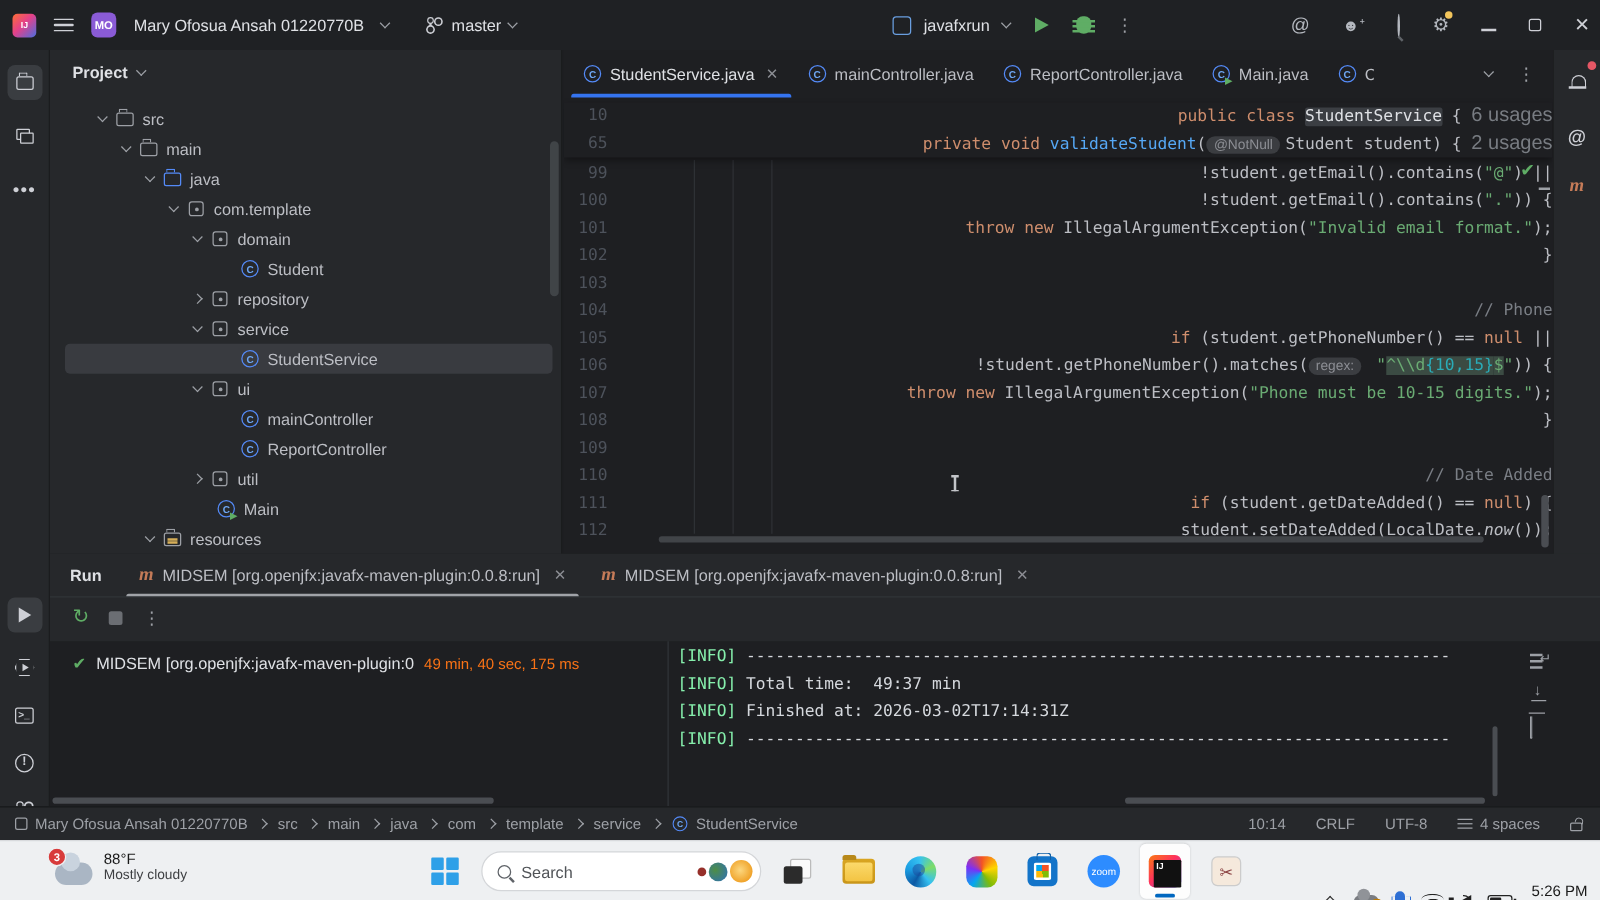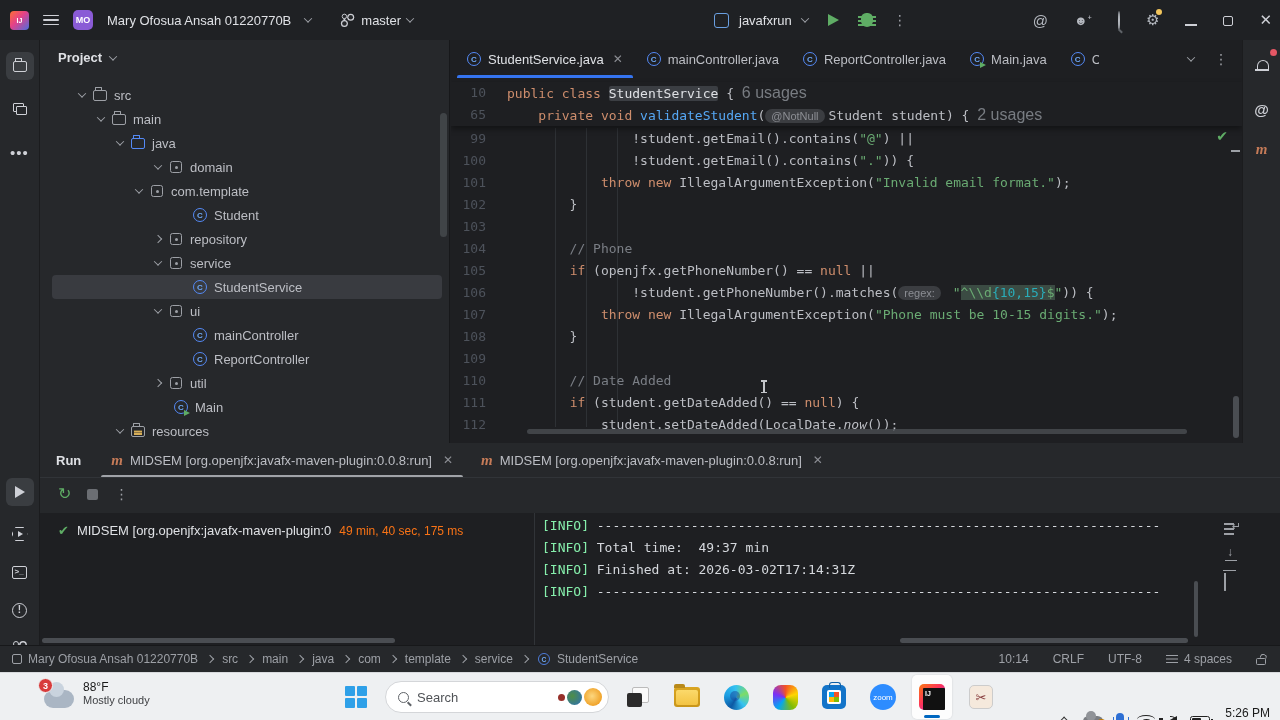--- a/index.html
+++ b/index.html
@@ -118,21 +118,21 @@
   .etab { display:flex; align-items:center; gap:7px; padding:0 12px; font-size:13px;
           color:#bcbec4; cursor:pointer; position:relative; flex:none; }
   .etab.active { color:#dfe1e5; }
   .etab.active:after { content:""; position:absolute; left:2px; right:2px; bottom:0; height:3px;
                        background:#3574f0; border-radius:2px 2px 0 0; }
   .etab .x { color:#8c8e94; font-size:12px; margin-left:2px; }
   .etab.partial { max-width:40px; overflow:hidden; padding-right:0; }
   .tab-ctrl { position:absolute; right:14px; top:0; height:38px; display:flex; align-items:center; gap:20px; }
   .code-wrap { position:absolute; left:0; top:38px; right:0; bottom:0; overflow:hidden; }
   .cl { height:22px; display:flex; white-space:pre; font-family:"DejaVu Sans Mono",monospace;
-        font-size:13px; line-height:22px; }
+        font-size:13px; line-height:22px;justify-content:space-between; }
   .ln { width:56px; text-align:right; padding-right:21px; color:#4d525b; flex:none;
         font-family:"DejaVu Sans Mono",monospace; }
   .ct { white-space:pre; }
   .sticky { position:absolute; left:0; top:4px; right:0; background:#1e1f22; z-index:3;
             box-shadow:0 3px 6px rgba(0,0,0,.4); }
   .lines { position:absolute; left:0; top:50px; right:0; }
   .tk-k { color:#cf8e6d; } .tk-d { color:#bcbec4; } .tk-s { color:#6aab73; }
   .tk-c { color:#7a7e85; } .tk-m { color:#56a8f5; }
   .tk-it { color:#bcbec4; font-style:italic; }
   .tk-hl { color:#dfe1e5; background:#3b3e43; border-radius:2px; }
@@ -401,37 +401,37 @@
         </div>
         <div class="trow" style="padding-left: 76px;">
           <span class="chvbox">
             <span class="chv down"></span>
           </span>
           <span class="icobox">
             <span class="i-folder src"></span>
           </span>
           <span>java</span>
         </div>
+        <div class="trow" style="padding-left: 95px;">
+          <span class="chvbox">
+            <span class="chv down"></span>
+          </span>
+          <span class="icobox">
+            <span class="i-pkg"></span>
+          </span>
+          <span>com.template</span>
+        </div>
         <div class="trow" style="padding-left: 114px;">
           <span class="chvbox">
             <span class="chv down"></span>
           </span>
           <span class="icobox">
             <span class="i-pkg"></span>
           </span>
           <span>domain</span>
-        </div>
-        <div class="trow" style="padding-left: 95px;">
-          <span class="chvbox">
-            <span class="chv down"></span>
-          </span>
-          <span class="icobox">
-            <span class="i-pkg"></span>
-          </span>
-          <span>com.template</span>
         </div>
         <div class="trow" style="padding-left: 152px;">
           <span class="icobox">
             <span class="i-class">C</span>
           </span>
           <span>Student</span>
         </div>
         <div class="trow" style="padding-left: 114px;">
           <span class="chvbox">
             <span class="chv right"></span>
@@ -541,21 +541,21 @@
           <div class="cl"><span class="ln">10</span><span class="ct"><span class="tk-k">public </span><span class="tk-k">class </span><span class="tk-hl">StudentService</span><span class="tk-d"> { </span><span class="tk-us">6 usages</span></span></div>
           <div class="cl"><span class="ln">65</span><span class="ct"><span class="tk-d">    </span><span class="tk-k">private </span><span class="tk-k">void </span><span class="tk-m">validateStudent</span><span class="tk-d">(</span><span class="tk-hint">@NotNull</span><span class="tk-d">Student student) { </span><span class="tk-us">2 usages</span></span></div>
         </div>
       <div class="lines" id="code-lines">
           <div class="cl"><span class="ln">99</span><span class="ct"><span class="tk-d">                !student.getEmail().contains(</span><span class="tk-s">"@"</span><span class="tk-d">) ||</span></span></div>
           <div class="cl"><span class="ln">100</span><span class="ct"><span class="tk-d">                !student.getEmail().contains(</span><span class="tk-s">"."</span><span class="tk-d">)) {</span></span></div>
           <div class="cl"><span class="ln">101</span><span class="ct"><span class="tk-d">            </span><span class="tk-k">throw </span><span class="tk-k">new </span><span class="tk-d">IllegalArgumentException(</span><span class="tk-s">"Invalid email format."</span><span class="tk-d">);</span></span></div>
           <div class="cl"><span class="ln">102</span><span class="ct"><span class="tk-d">        }</span></span></div>
           <div class="cl"><span class="ln">103</span><span class="ct"></span></div>
           <div class="cl"><span class="ln">104</span><span class="ct"><span class="tk-c">        // Phone</span></span></div>
-          <div class="cl"><span class="ln">105</span><span class="ct"><span class="tk-d">        </span><span class="tk-k">if </span><span class="tk-d">(openjfx.getPhoneNumber() == </span><span class="tk-k">null</span><span class="tk-d"> ||</span></span></div>
+          <div class="cl"><span class="ln">105</span><span class="ct"><span class="tk-d">        </span><span class="tk-k">if </span><span class="tk-d">(student.getPhoneNumber() == </span><span class="tk-k">null</span><span class="tk-d"> ||</span></span></div>
           <div class="cl"><span class="ln">106</span><span class="ct"><span class="tk-d">                !student.getPhoneNumber().matches(</span><span class="tk-hint">regex:</span><span class="tk-d"> </span><span class="tk-s">"</span><span class="tk-rx">^\\d</span><span class="tk-rxn">{10,15}</span><span class="tk-rx">$</span><span class="tk-s">"</span><span class="tk-d">)) {</span></span></div>
           <div class="cl"><span class="ln">107</span><span class="ct"><span class="tk-d">            </span><span class="tk-k">throw </span><span class="tk-k">new </span><span class="tk-d">IllegalArgumentException(</span><span class="tk-s">"Phone must be 10-15 digits."</span><span class="tk-d">);</span></span></div>
           <div class="cl"><span class="ln">108</span><span class="ct"><span class="tk-d">        }</span></span></div>
           <div class="cl"><span class="ln">109</span><span class="ct"></span></div>
           <div class="cl"><span class="ln">110</span><span class="ct"><span class="tk-c">        // Date Added</span></span></div>
           <div class="cl"><span class="ln">111</span><span class="ct"><span class="tk-d">        </span><span class="tk-k">if </span><span class="tk-d">(student.getDateAdded() == </span><span class="tk-k">null</span><span class="tk-d">) {</span></span></div>
           <div class="cl"><span class="ln">112</span><span class="ct"><span class="tk-d">            student.setDateAdded(LocalDate.</span><span class="tk-it">now</span><span class="tk-d">());</span></span></div>
         </div>
       <span class="ed-check">✔</span>
       <span class="ed-mark"></span>

